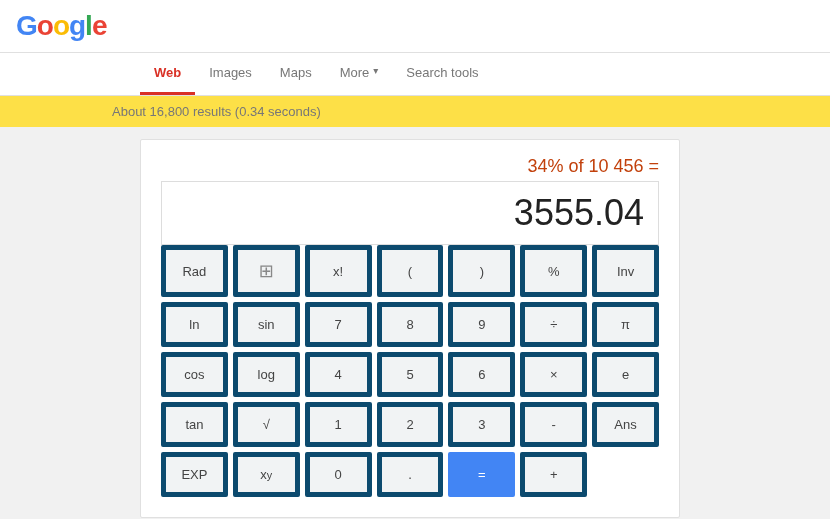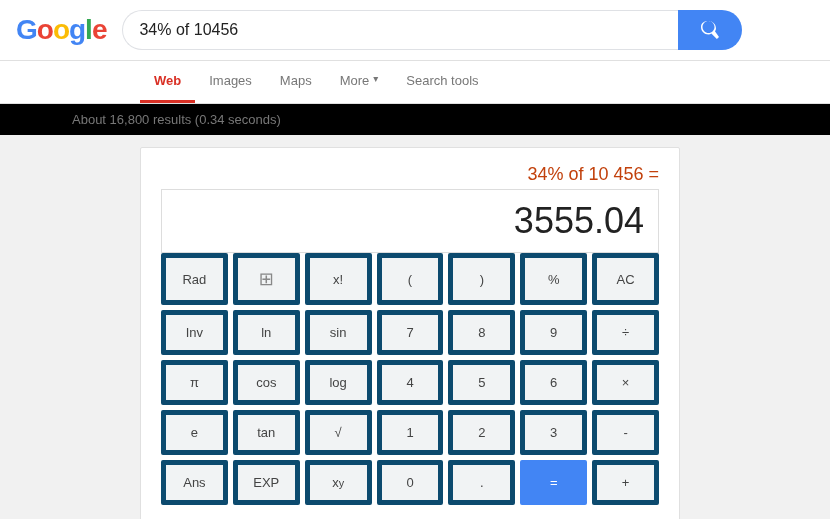--- a/index.html
+++ b/index.html
@@ -11,20 +11,21 @@
       padding: 10px 16px;
       display: flex;
       align-items: center;
       border-bottom: 1px solid #e0e0e0;
       gap: 16px;
     }
     .logo {
       font-size: 28px;
       font-weight: bold;
       letter-spacing: -1px;
+      margin-right: 8px;
     }
     .logo-g { color: #4285F4; }
     .logo-o1 { color: #EA4335; }
     .logo-o2 { color: #FBBC05; }
     .logo-g2 { color: #4285F4; }
     .logo-l { color: #34A853; }
     .logo-e { color: #EA4335; }
 
     .search-bar {
       display: flex;
@@ -79,24 +80,24 @@
     }
     .nav-item.active {
       color: #d93025;
       border-bottom: 3px solid #d93025;
       font-weight: bold;
     }
     .nav-item .chevron { font-size: 10px; color: #777; }
 
     
     .results-info {
-      padding: 8px 16px 8px 72px;
+      padding: 8px 16px 8px 112px;
       font-size: 13px;
       color: #777;
-      background: #000000;
+      background: #fde047;
     }
 
     
     .calc-outer {
       padding: 12px 16px 12px 140px;
       background: #f1f1f1;
     }
     .calc-card {
       background: #fff;
       border: 1px solid #e0e0e0;
@@ -151,28 +152,20 @@
       border-color: #4285F4;
     }
   </style>
 </head>
 <body>
 
 <div class="header">
   <div class="logo">
     <span class="logo-g">G</span><span class="logo-o1">o</span><span class="logo-o2">o</span><span class="logo-g2">g</span><span class="logo-l">l</span><span class="logo-e">e</span>
   </div>
-  <div class="search-bar">
-    <input type="text" class="search-input" value="34% of 10456" style="">
-    <button class="search-button">
-      <svg width="18" height="18" viewBox="0 0 24 24">
-        <path class="search-icon-svg" d="M21.172 24l-7.387-7.387C12.701 17.487 11.408 18 10 18 4.477 18 0 13.523 0 8s4.477-8 10-8 10 4.477 10 10c0 1.408-.513 2.701-1.387 3.785L24 21.172 21.172 24zM10 16c4.418 0 8-3.582 8-8s-3.582-8-8-8-8 3.582-8 8 3.582 8 8 8z"></path>
-      </svg>
-    </button>
-  </div>
 </div>
 
 <div class="nav">
   <a class="nav-item active">
     <span>Web</span>
   </a>
   <a class="nav-item">
     <span>Images</span>
   </a>
   <a class="nav-item">
@@ -198,21 +191,20 @@
       <span>3555.04</span>
     </div>
     <div class="calc-grid">
 
       <div class="calc-btn">Rad</div>
       <div class="calc-btn" style="font-size:18px; color:#888;">⊞</div>
       <div class="calc-btn">x!</div>
       <div class="calc-btn">(</div>
       <div class="calc-btn">)</div>
       <div class="calc-btn">%</div>
-      <div class="calc-btn">AC</div>
 
       <div class="calc-btn">Inv</div>
       <div class="calc-btn">ln</div>
       <div class="calc-btn">sin</div>
       <div class="calc-btn">7</div>
       <div class="calc-btn">8</div>
       <div class="calc-btn">9</div>
       <div class="calc-btn">÷</div>
 
       <div class="calc-btn">π</div>

